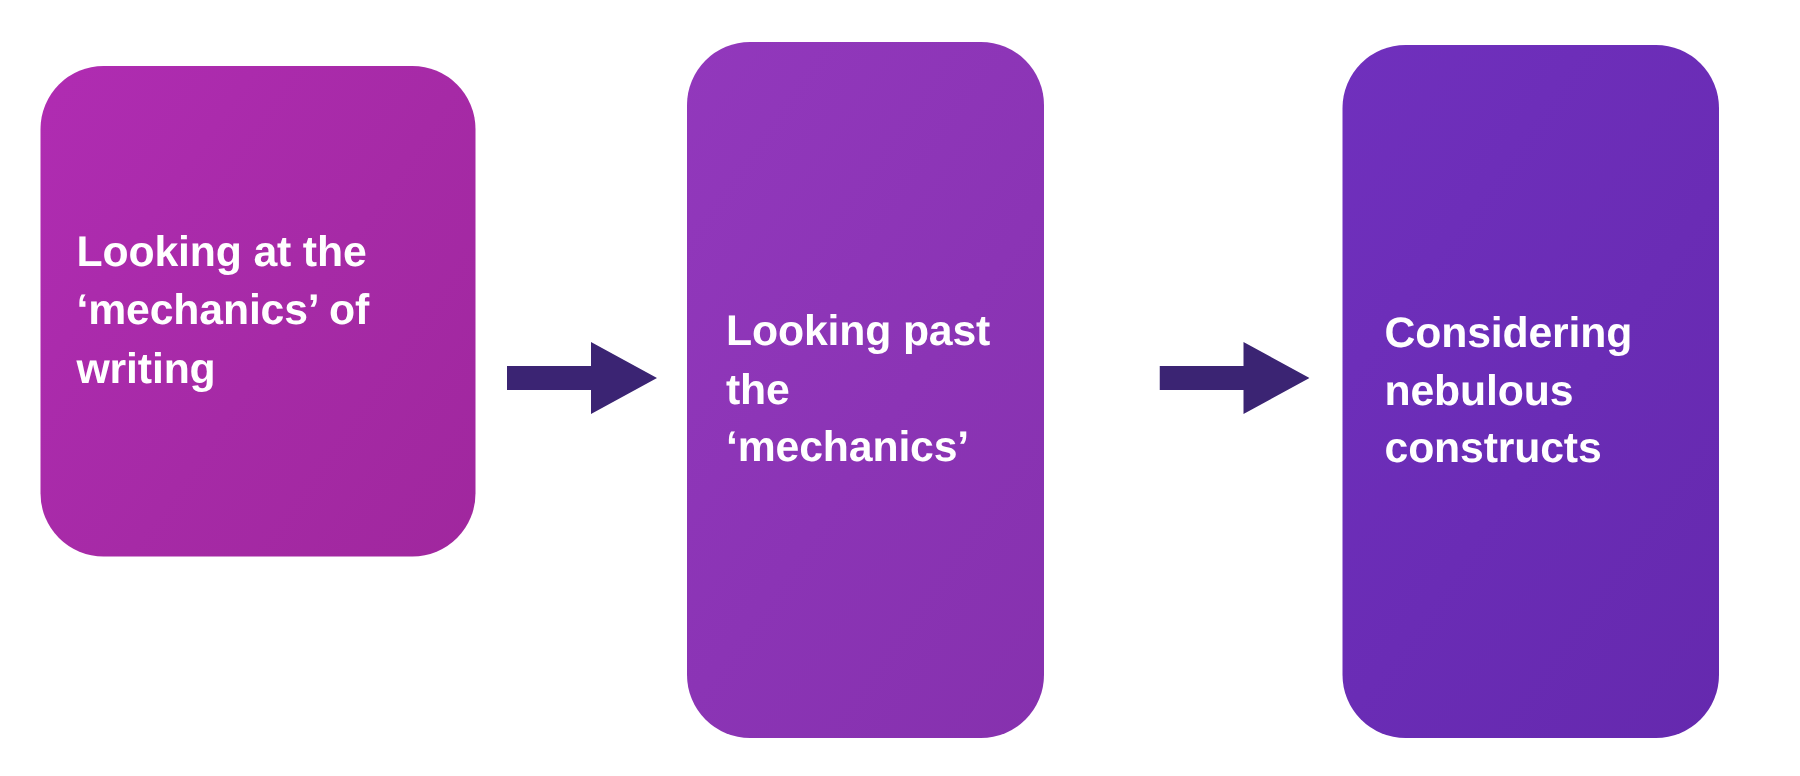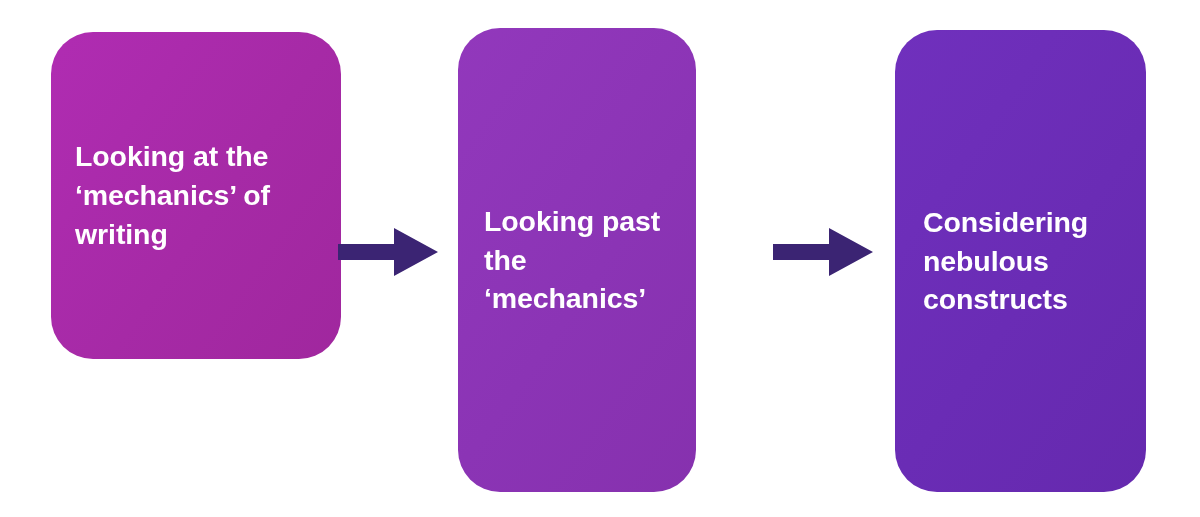--- a/index.html
+++ b/index.html
@@ -34,26 +34,25 @@
     font-size: 28.5px;
     line-height: 1.36;
     letter-spacing: -0.1px;
     text-align: left;
     width: 100%;
     word-wrap: break-word;
   }
   
   #box-1 {
     left: 27px;
-    top: 32px;
+    top: 44px;
     width: 290px;
     height: 327px;
     background: linear-gradient(125deg, #b02cb2 0%, #a62aa6 55%, #a0279e 100%);
     padding: 0 24px 0 24px;
-    margin-left: 24px;
   }
   #box-1 .stage-label { padding-right: 6px; }
   
   #box-2 {
     left: 458px;
     top: 28px;
     width: 238px;
     height: 464px;
     background: linear-gradient(125deg, #9238bc 0%, #8b34b5 55%, #8631ae 100%);
     padding: 0 24px 0 26px;

